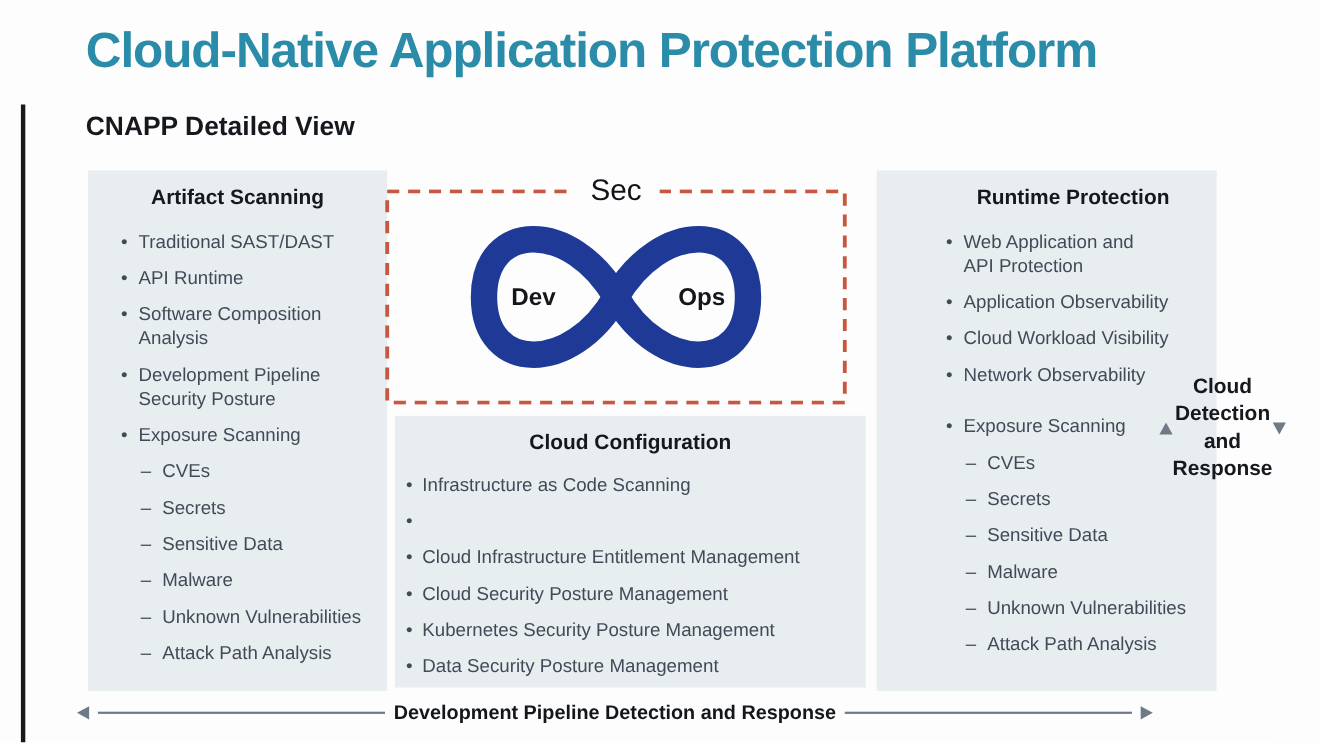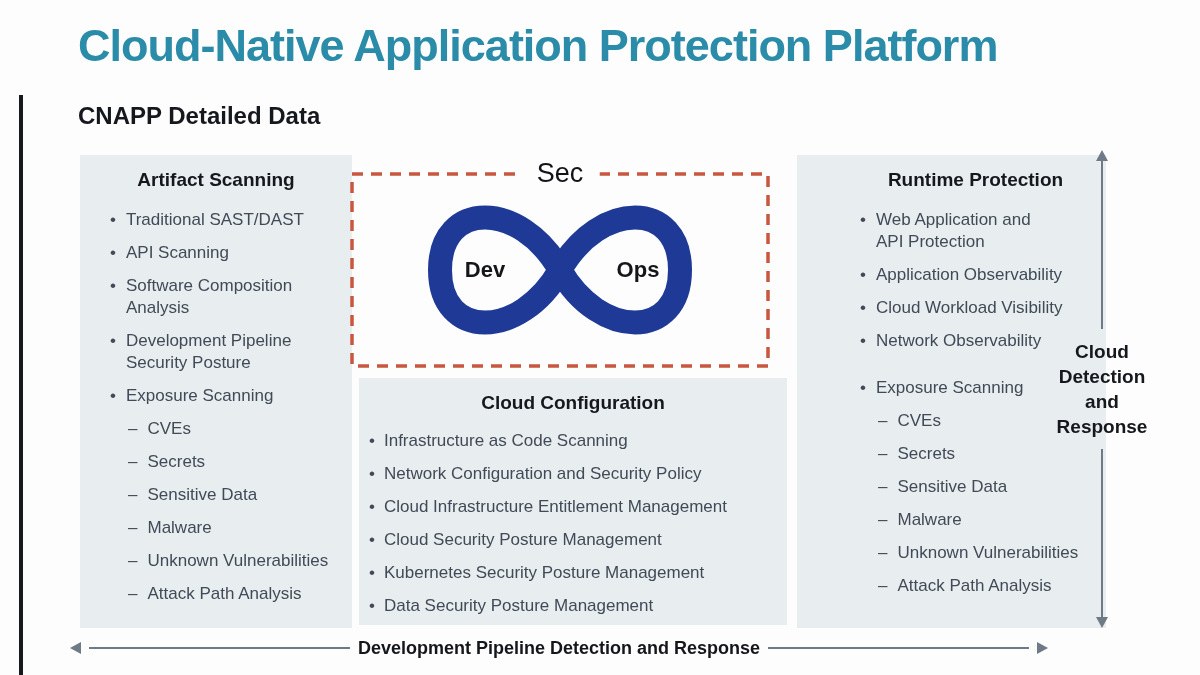--- a/index.html
+++ b/index.html
@@ -40,21 +40,21 @@
   .infinity-wrap{position:absolute;left:60px;top:28px;width:300px;height:140px;}
   .infinity-wrap svg{display:block;}
   .loop-label{
     position:absolute;top:50%;transform:translate(-50%,-50%);
     font-size:22px;font-weight:bold;color:#14161a;
   }
   .loop-label.dev{left:25%;}
   .loop-label.ops{left:76%;}
 
   .cdr{position:absolute;left:1054px;top:150px;width:96px;height:478px;
-       display:flex;flex-direction:column;align-items:center;}
+       display:flex;align-items:center;}
   .cdr .vseg{width:2px;flex:1;background:var(--arrow-gray,#6e7a85);}
   .head-up{width:0;height:0;border-left:6px solid transparent;border-right:6px solid transparent;
            border-bottom:11px solid var(--arrow-gray,#6e7a85);}
   .head-down{width:0;height:0;border-left:6px solid transparent;border-right:6px solid transparent;
            border-top:11px solid var(--arrow-gray,#6e7a85);}
   .cdr .cdr-label{margin:10px 0;font-size:19px;font-weight:bold;color:#15181d;
                   text-align:center;line-height:1.32;white-space:pre-line;}
 
   .bottom-axis{position:absolute;left:70px;top:634px;width:978px;height:28px;
                display:flex;align-items:center;gap:8px;}
@@ -66,32 +66,32 @@
   .bottom-axis .axis-label{font-size:18px;font-weight:bold;color:#13161b;white-space:nowrap;}
 </style>
 </head>
 <body>
 
 <div class="stage">
 
   <div class="vline"></div>
 
   <div class="main-title">Cloud-Native Application Protection Platform</div>
-  <div class="subtitle">CNAPP Detailed Data</div>
+  <div class="subtitle">CNAPP Detailed View</div>
 
   <div class="panel panel-left">
     <h3>Artifact Scanning</h3>
     <div class="list">
       <div class="item">
           <span class="marker">•</span>
           <span class="txt">Traditional SAST/DAST</span>
         </div>
       <div class="item">
           <span class="marker">•</span>
-          <span class="txt">API Scanning</span>
+          <span class="txt">API Runtime</span>
         </div>
       <div class="item">
           <span class="marker">•</span>
           <span class="txt">Software Composition
 Analysis</span>
         </div>
       <div class="item">
           <span class="marker">•</span>
           <span class="txt">Development Pipeline
 Security Posture</span>
@@ -143,21 +143,20 @@
 
   <div class="panel panel-mid">
     <h3>Cloud Configuration</h3>
     <div class="list">
       <div class="item">
           <span class="marker">•</span>
           <span class="txt">Infrastructure as Code Scanning</span>
         </div>
       <div class="item">
           <span class="marker">•</span>
-          <span class="txt">Network Configuration and Security Policy</span>
         </div>
       <div class="item">
           <span class="marker">•</span>
           <span class="txt">Cloud Infrastructure Entitlement Management</span>
         </div>
       <div class="item">
           <span class="marker">•</span>
           <span class="txt">Cloud Security Posture Management</span>
         </div>
       <div class="item">

